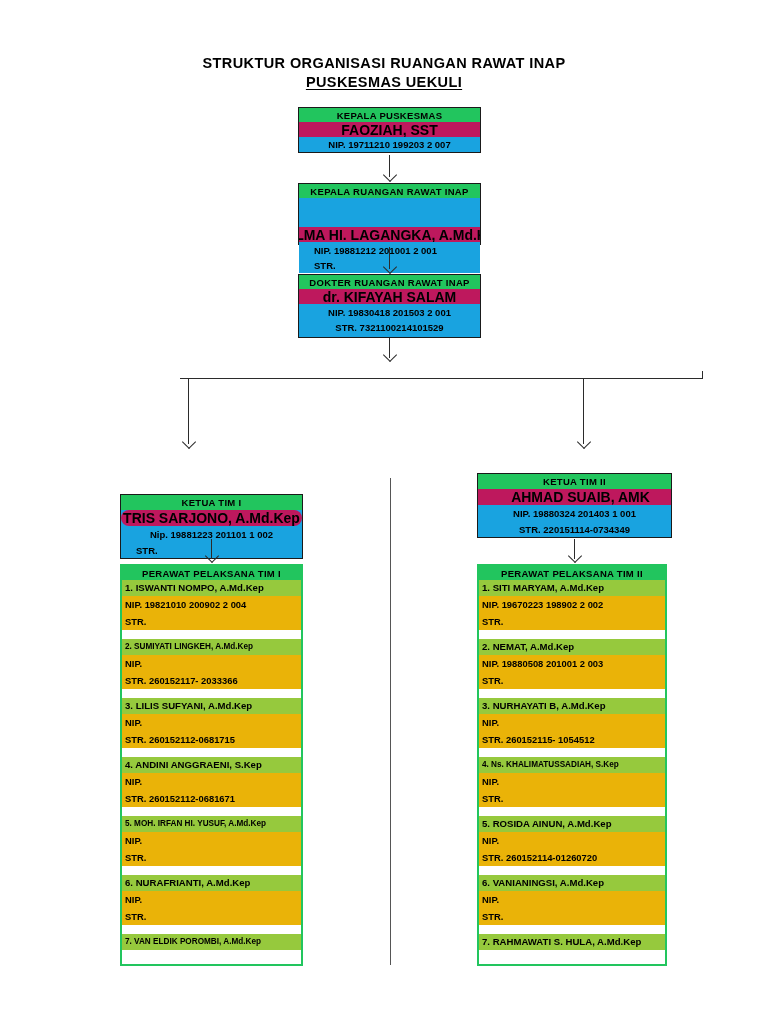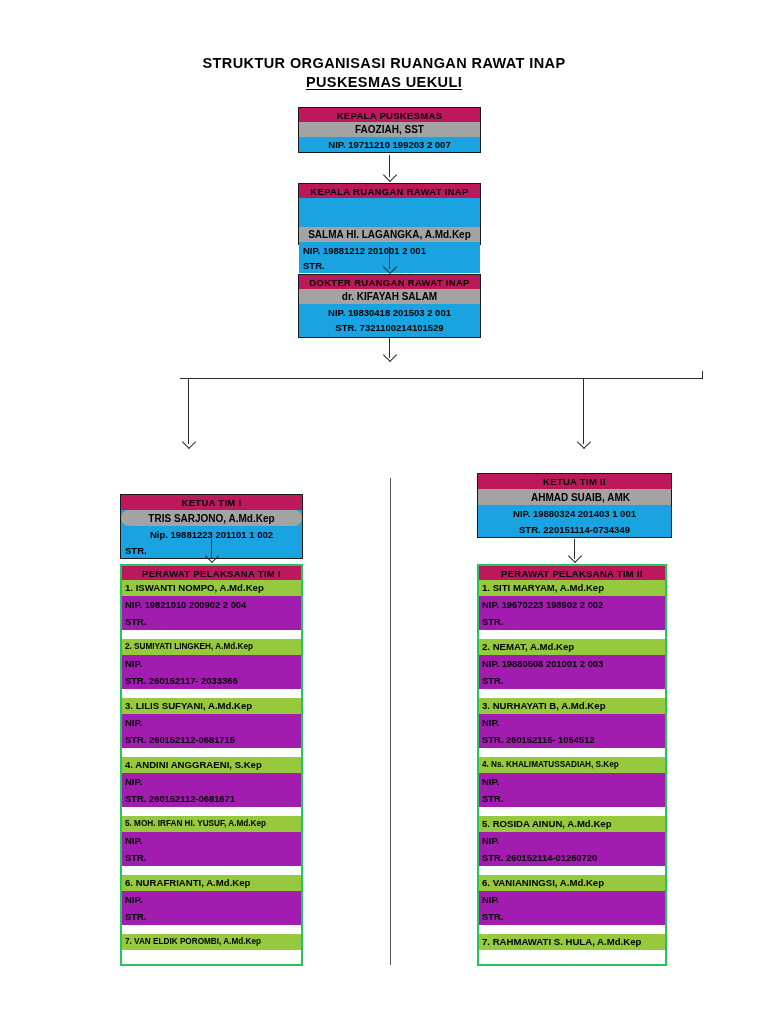--- a/index.html
+++ b/index.html
@@ -59,35 +59,35 @@
     box-sizing: border-box;
     width: 100%;
     overflow: hidden;
     white-space: nowrap;
     font-weight: 700;
     color: #000;
     display: flex;
     align-items: center;
   }
   .row.hdr {
-    background: #be185d;
+    background: #22c55e;
     justify-content: center;
     font-size: 9.5px;
     letter-spacing: 0.3px;
   }
   .row.name {
-    background: #a3a3a3;
+    background: #be185d;
     justify-content: center;
-    font-size: 10px;
+    font-size: 14px;
   }
   .row.info {
     background: #19a3e0;
     justify-content: flex-start;
     font-size: 9.5px;
-    padding-left: 4px;
+    padding-left: 15px;
   }
   .row.info.center {
     justify-content: center;
     padding-left: 0;
   }
 
   
   .vline {
     position: absolute;
     width: 1px;
@@ -123,21 +123,21 @@
     line-height: 16px;
     padding-left: 3px;
     white-space: nowrap;
     overflow: hidden;
     border-bottom: 0;
   }
   .nurse-name.small {
     font-size: 8.2px;
   }
   .nurse-line {
-    background: #a21caf;
+    background: #eab308;
     font-size: 9.4px;
     font-weight: 700;
     height: 17px;
     line-height: 17px;
     padding-left: 3px;
     white-space: nowrap;
     overflow: hidden;
   }
   .nurse-gap {
     background: #ffffff;

